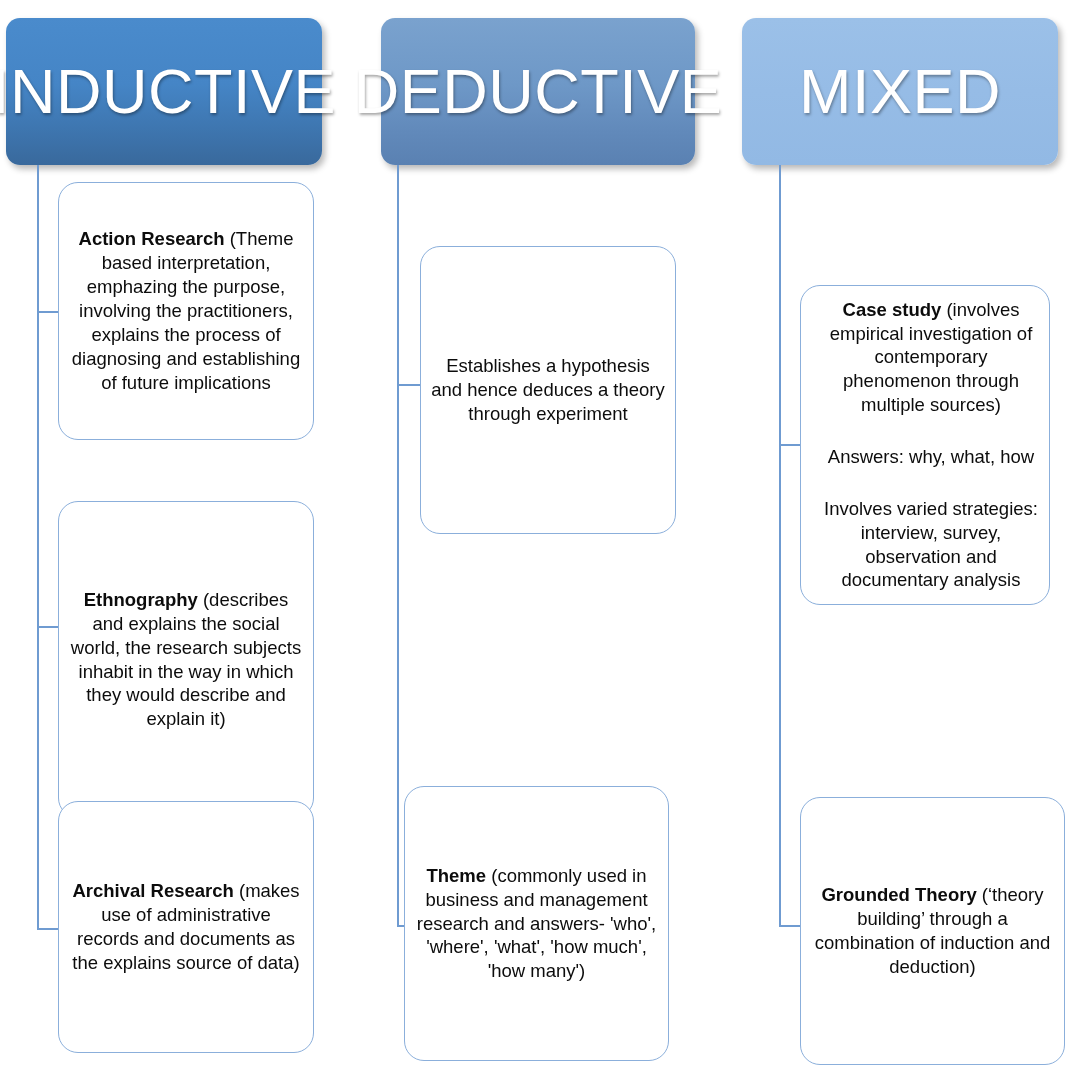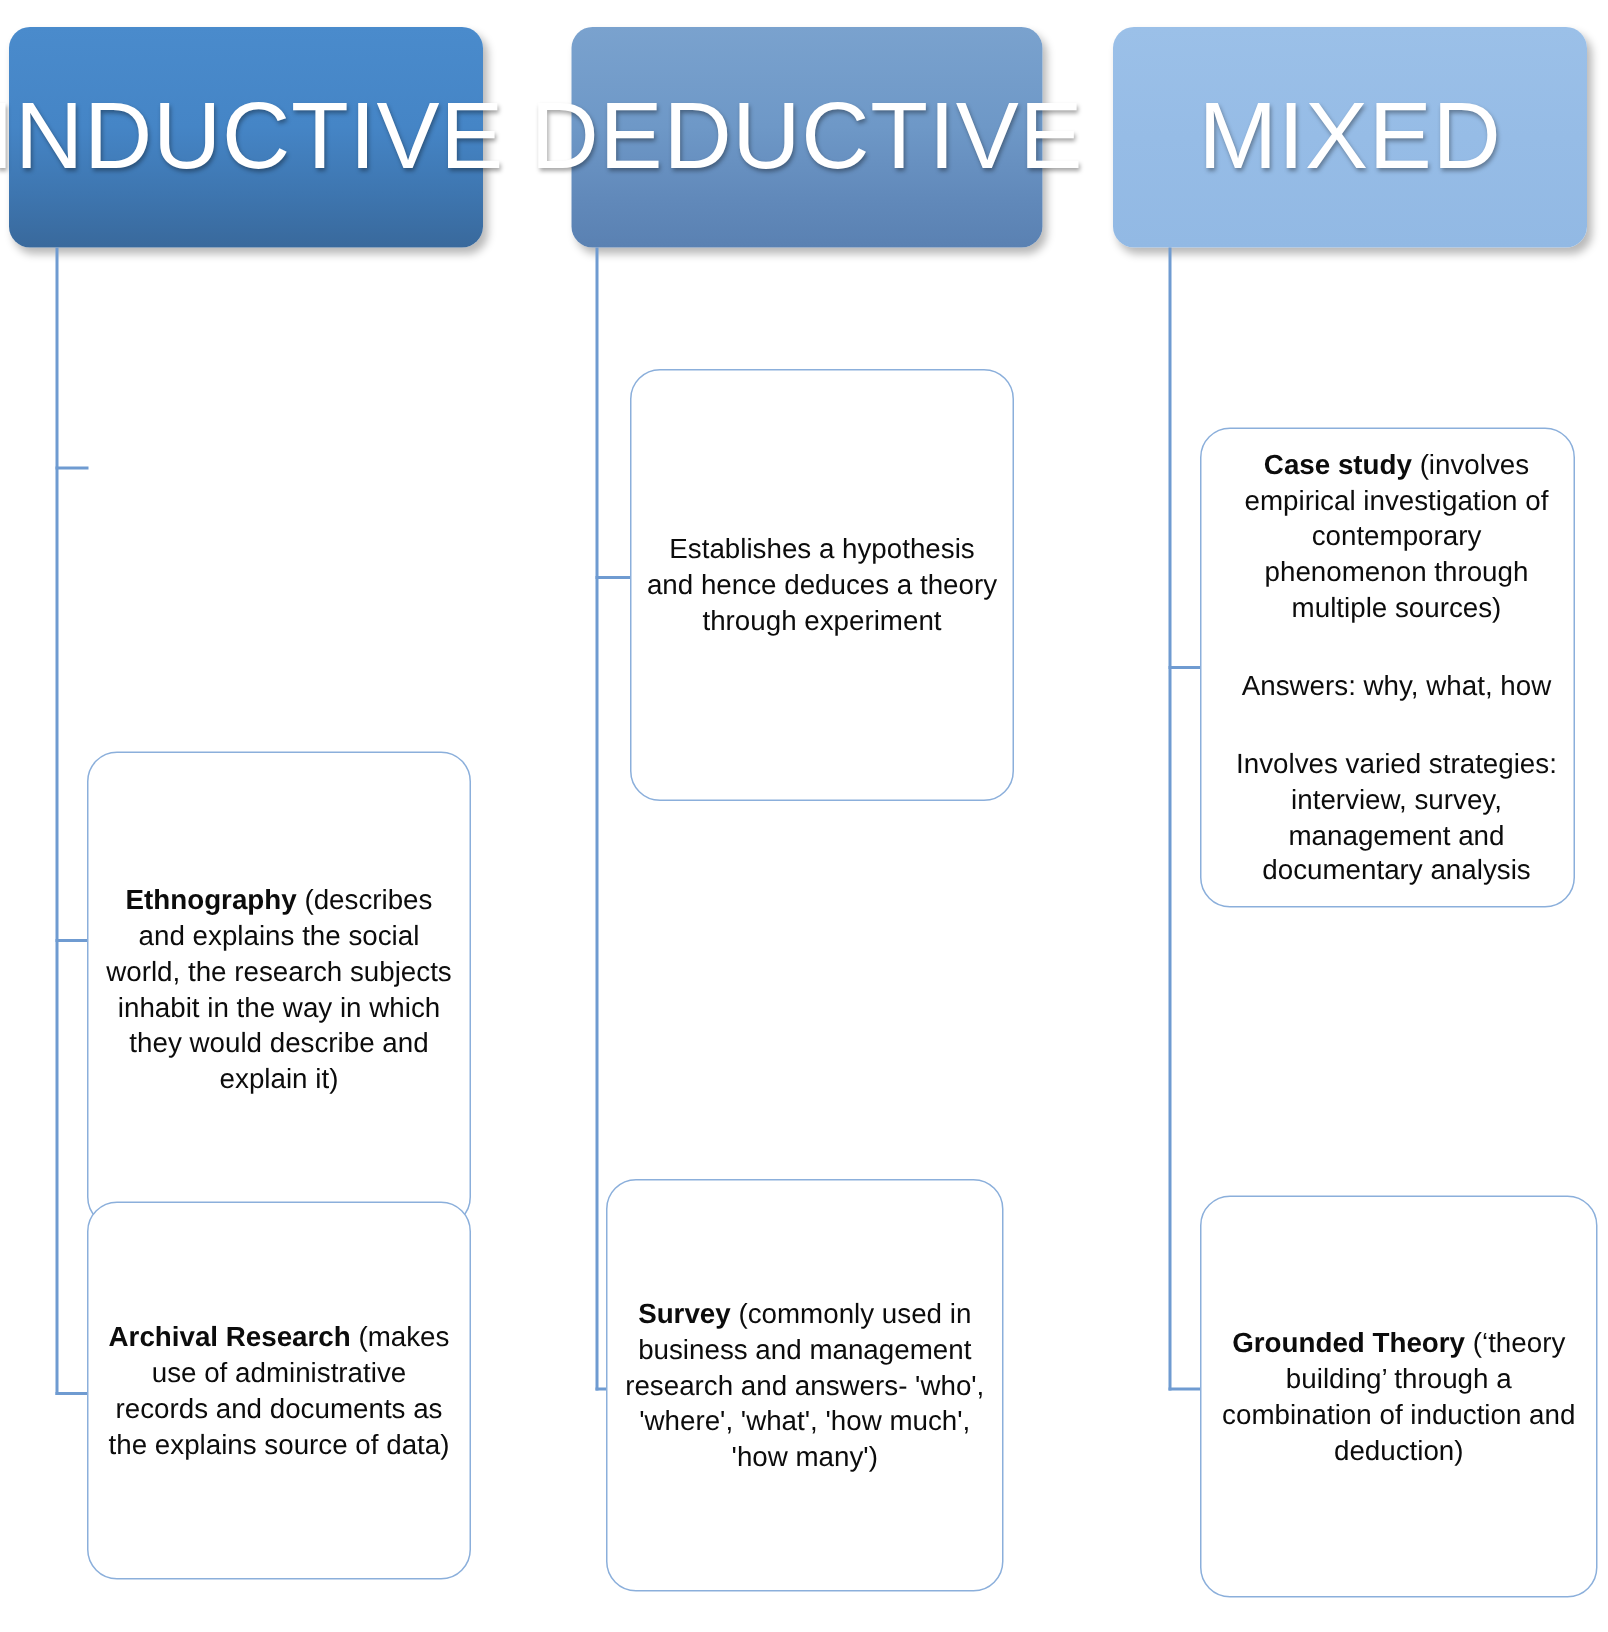--- a/index.html
+++ b/index.html
@@ -141,40 +141,43 @@
   <div class="branch" id="branch-archival"></div>
 
   <div class="trunk" id="trunk-deductive"></div>
   <div class="branch" id="branch-experiment"></div>
   <div class="branch" id="branch-survey"></div>
 
   <div class="trunk" id="trunk-mixed"></div>
   <div class="branch" id="branch-casestudy"></div>
   <div class="branch" id="branch-grounded"></div>
 
+  <div class="node-box" id="box-action">
+    <p><span class="lead">Action Research </span><span>(Theme based interpretation, emphazing the purpose, involving the practitioners, explains the process of diagnosing and establishing of future implications</span></p>
+  </div>
 
   <div class="node-box" id="box-ethnography">
     <p><span class="lead">Ethnography </span><span>(describes and explains the social world, the research subjects inhabit in the way in which they would describe and explain it)</span></p>
   </div>
 
   <div class="node-box" id="box-archival">
     <p><span class="lead">Archival Research </span><span>(makes use of administrative records and documents as the explains source of data)</span></p>
   </div>
 
   <div class="node-box" id="box-experiment">
     <p>Establishes a hypothesis and hence deduces a theory through experiment</p>
   </div>
 
   <div class="node-box" id="box-survey">
-    <p><span class="lead">Survey </span><span>(commonly used in business and management research and answers- 'who', 'where', 'what', 'how much', 'how many')</span></p>
+    <p><span class="lead">Theme </span><span>(commonly used in business and management research and answers- 'who', 'where', 'what', 'how much', 'how many')</span></p>
   </div>
 
   <div class="node-box" id="box-casestudy">
     <p><span class="lead">Case study </span><span>(involves empirical investigation of contemporary phenomenon through multiple sources)</span></p>
     <p>Answers: why, what, how</p>
-    <p>Involves varied strategies: interview, survey, management and documentary analysis</p>
+    <p>Involves varied strategies: interview, survey, observation and documentary analysis</p>
   </div>
 
   <div class="node-box" id="box-grounded">
     <p><span class="lead">Grounded Theory</span><span> (‘theory building’ through a combination of induction and deduction)</span></p>
   </div>
 
 </div>
 
 </body></html>

